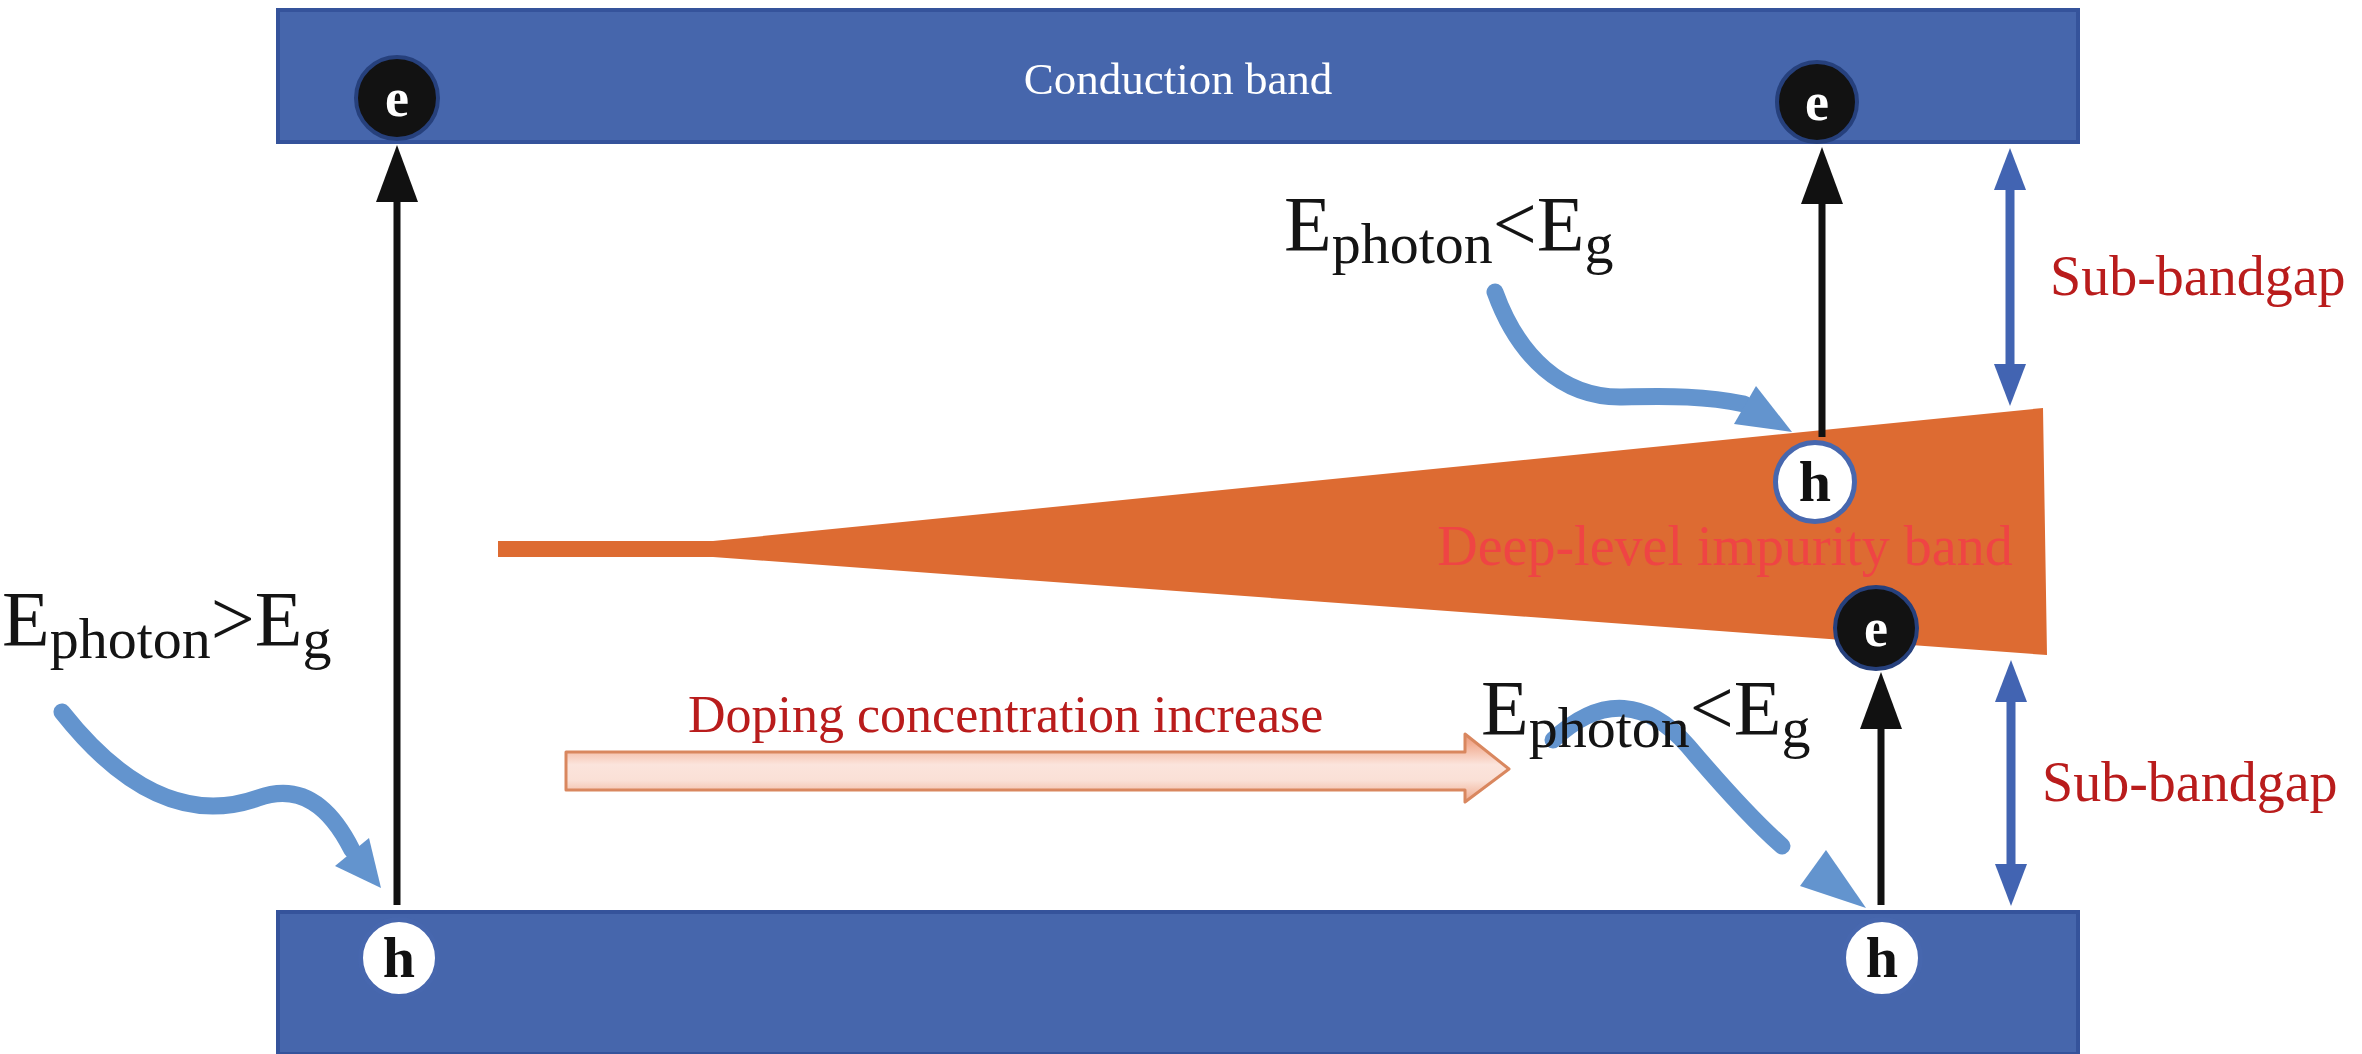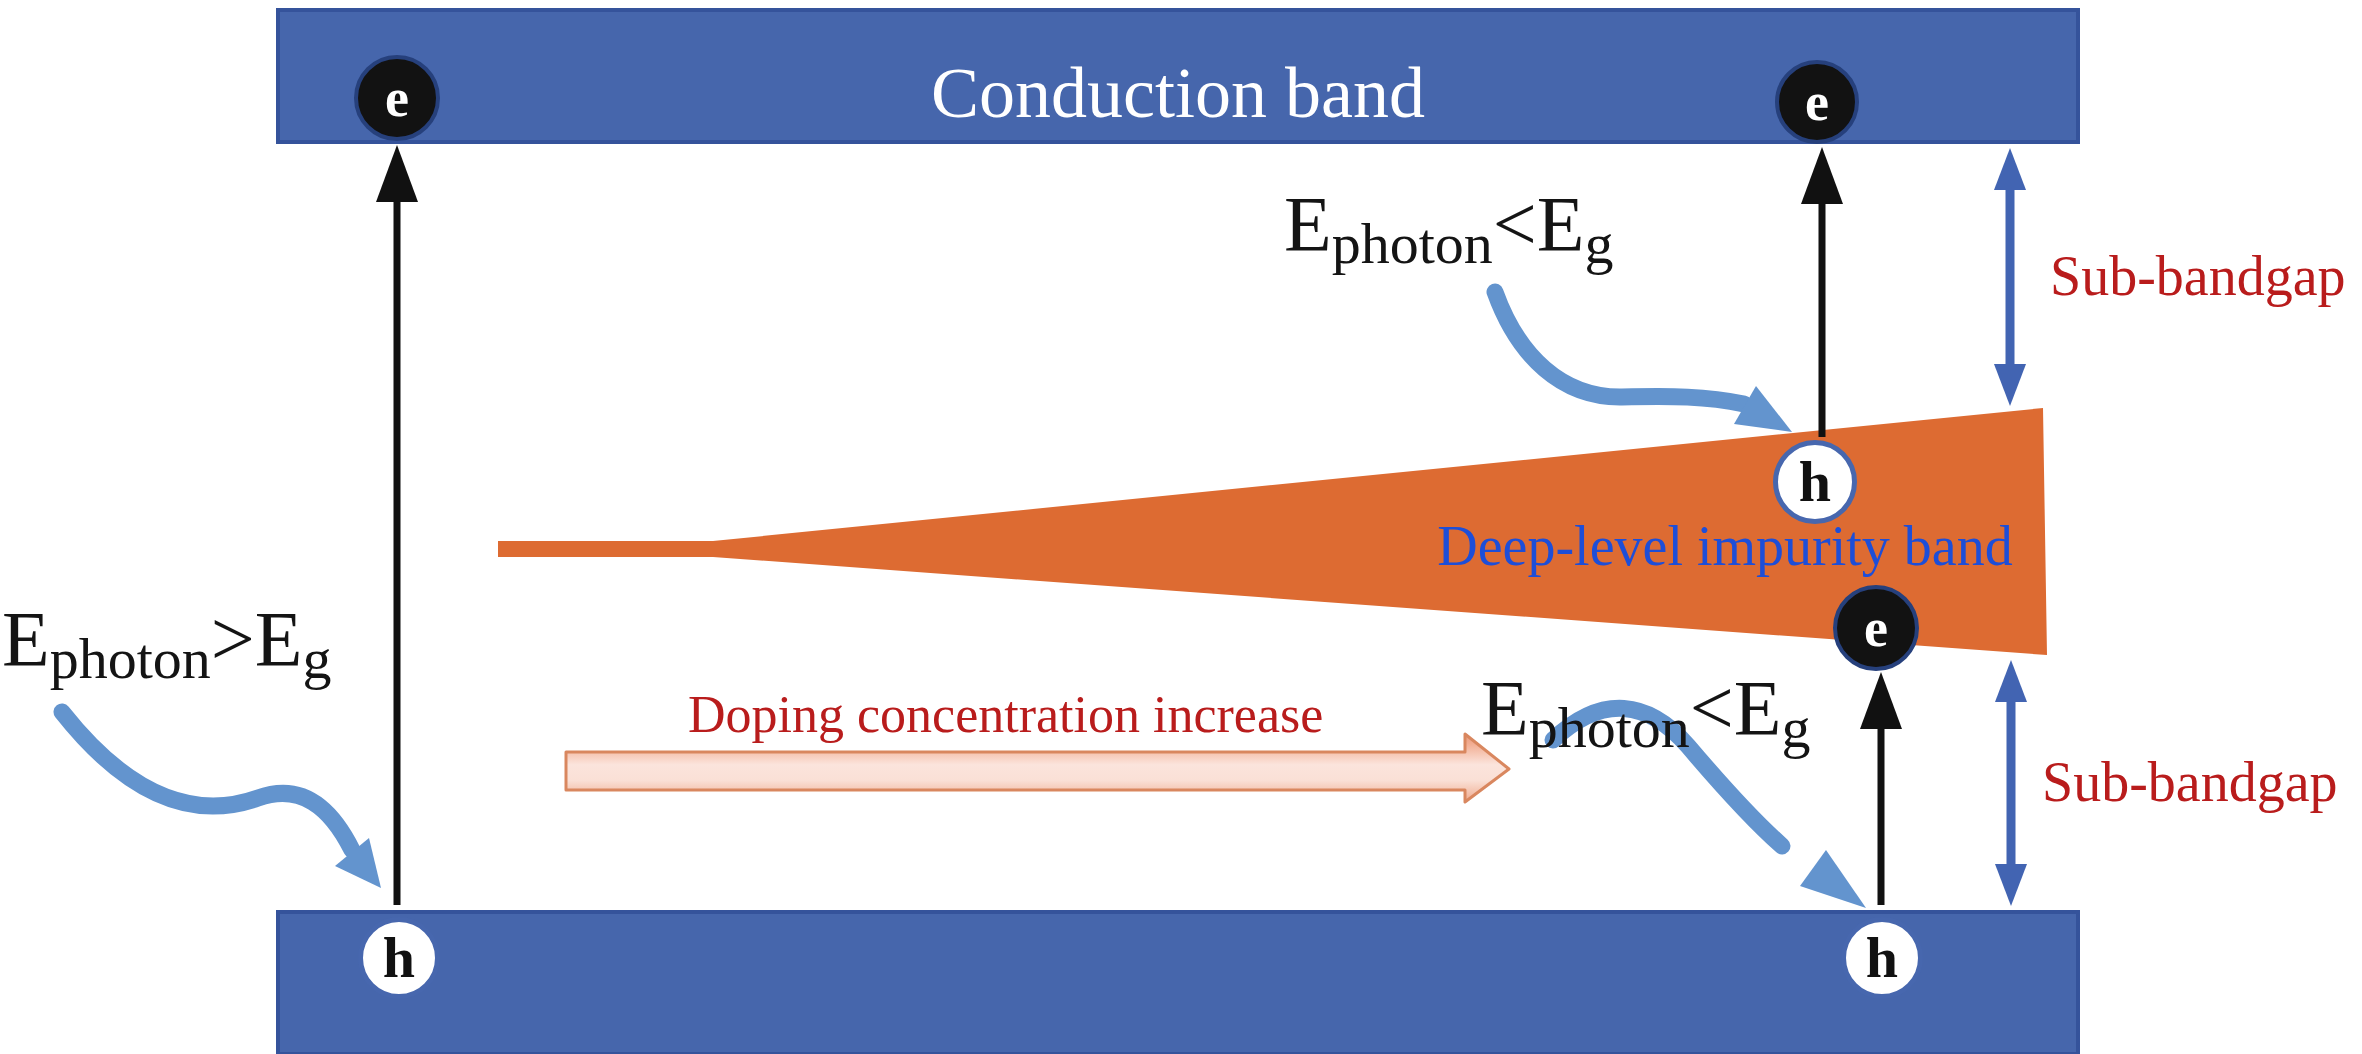--- a/index.html
+++ b/index.html
@@ -3,36 +3,36 @@
 <meta charset="utf-8">
 <style>
   html,body{margin:0;padding:0;background:#ffffff;}
   #stage{position:relative;width:2362px;height:1054px;background:#ffffff;overflow:hidden;
          font-family:"Liberation Serif", serif;}
   #shapes{position:absolute;left:0;top:0;width:2362px;height:1054px;}
   .band{position:absolute;left:276px;width:1804px;background:#4666AC;border:4px solid #35539B;box-sizing:border-box;}
   #conduction-band{top:8px;height:136px;}
   #valence-band{top:910px;height:146px;}
   .band-label{position:absolute;left:276px;width:1804px;text-align:center;color:#ffffff;
-              font-size:72px;line-height:1;white-space:nowrap;}
+              font-size:45px;line-height:1;white-space:nowrap;}
   #conduction-band-label{top:57px;}
   #valence-band-label{top:948px;}
   #impurity-band-label{position:absolute;left:1395px;top:518px;width:660px;text-align:center;
-              color:#1d4ed8;font-size:56px;line-height:1;white-space:nowrap;}
+              color:#ef4444;font-size:56px;line-height:1;white-space:nowrap;}
   .circle{position:absolute;border-radius:50%;display:flex;align-items:center;justify-content:center;
           box-sizing:border-box;font-weight:bold;line-height:1;}
   .electron{background:#121212;border:4px solid #26407C;color:#ffffff;font-size:54px;}
   .hole{background:#ffffff;border:5px solid #4767AE;color:#111111;font-size:58px;}
   .eqn{position:absolute;color:#141414;font-size:78px;line-height:1;white-space:nowrap;}
   .eqn sub{font-size:58px;vertical-align:-0.22em;line-height:0;}
   .plain-label{position:absolute;color:#b91c1c;line-height:1;white-space:nowrap;}
   #doping-label{left:688px;top:680px;font-size:52px;margin-top:9px;}
   #sub-bandgap-top-label{left:2050px;top:248px;font-size:56px;}
   #sub-bandgap-bottom-label{left:2042px;top:754px;font-size:56px;}
-  #photon-gt-label{left:2px;top:600px;}
+  #photon-gt-label{left:2px;top:580px;}
   #photon-lt-top-label{left:1284px;top:185px;}
   #photon-lt-bottom-label{left:1481px;top:669px;}
 </style>
 </head>
 <body>
 
 <div id="stage">
 
   <svg id="shapes" viewBox="0 0 2362 1054" xmlns="http://www.w3.org/2000/svg">
     <defs>

